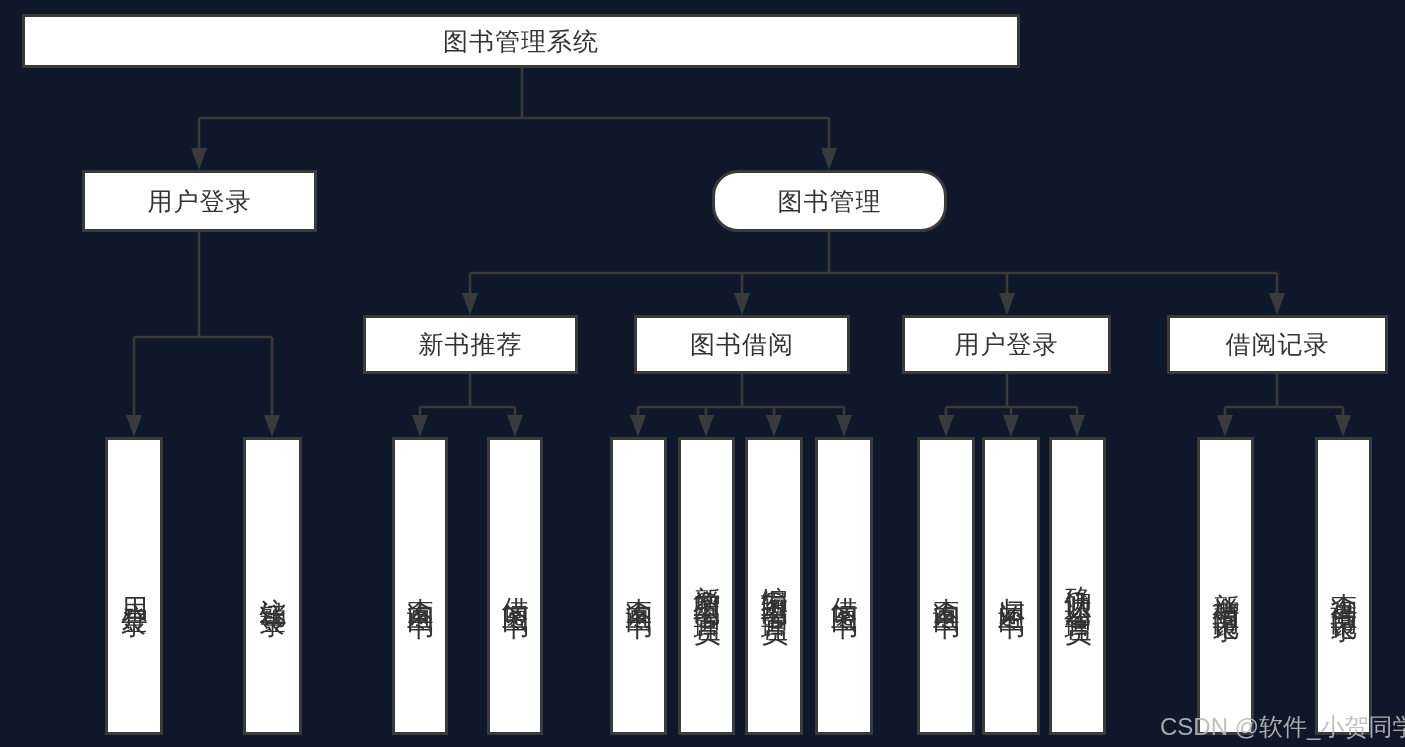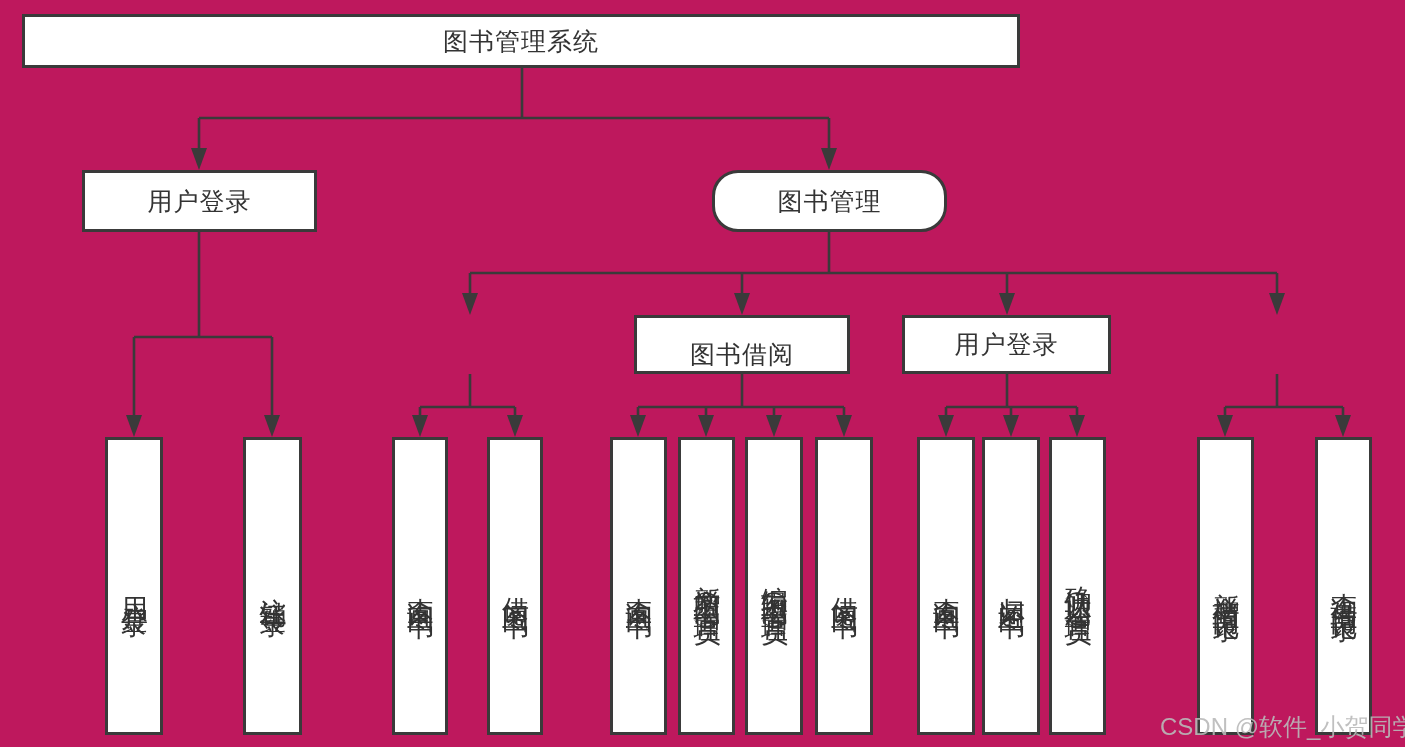--- a/index.html
+++ b/index.html
@@ -3,21 +3,21 @@
 <meta charset="utf-8">
 <style>
   html, body {
     margin: 0; padding: 0;
     background: #ffffff;
     font-family: "Liberation Sans", "DejaVu Sans", sans-serif;
   }
   #canvas {
     position: relative;
     width: 1405px; height: 747px;
-    background: #be185d;
+    background: #0f172a;
     overflow: hidden;
     text-decoration: underline;
   }
   #edges {
     position: absolute; left: 0; top: 0;
     width: 1405px; height: 747px;
     z-index: 0;
   }
   .node {
     position: absolute;
@@ -133,26 +133,32 @@
     <span>图书管理系统</span>
   </div>
 
   <div class="node h" style="left:82px; top:170px; width:235px; height:62px;">
     <span>用户登录</span>
   </div>
   <div class="node h" style="left:712px; top:170px; width:235px; height:62px;border-radius:26px;">
     <span>图书管理</span>
   </div>
 
-  <div class="node h" style="left:634px; top:315px; width:216px; height:59px;align-items:flex-end;">
+  <div class="node h" style="left:363px; top:315px; width:215px; height:59px;">
+    <span>新书推荐</span>
+  </div>
+  <div class="node h" style="left:634px; top:315px; width:216px; height:59px;">
     <span>图书借阅</span>
   </div>
   <div class="node h" style="left:902px; top:315px; width:209px; height:59px;">
     <span>用户登录</span>
   </div>
+  <div class="node h" style="left:1167px; top:315px; width:221px; height:59px;">
+    <span>借阅记录</span>
+  </div>
 
   <div class="node v" style="left:105px; top:437px; width:58px; height:298px;">
     <span>用户登录</span>
   </div>
   <div class="node v" style="left:243px; top:437px; width:59px; height:298px;">
     <span>注销登录</span>
   </div>
 
   <div class="node v" style="left:392px; top:437px; width:56px; height:298px;">
     <span>查询图书</span>

